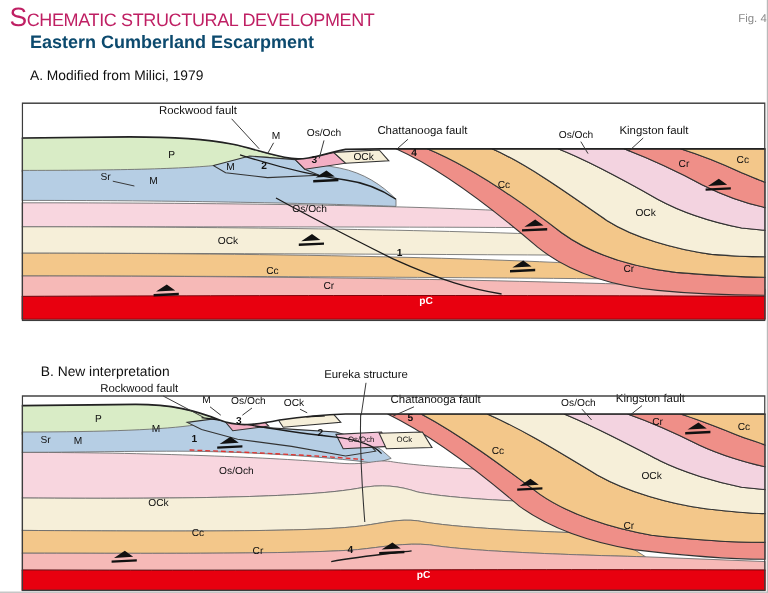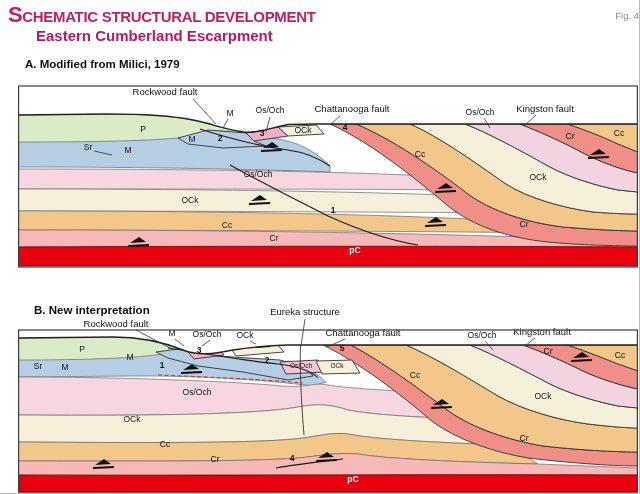--- a/index.html
+++ b/index.html
@@ -1,23 +1,23 @@
 <!DOCTYPE html>
 <html><head>
 <meta charset="utf-8">
 <style>
   html,body{margin:0;padding:0;}
   body{width:640px;height:494px;background:#ffffff;position:relative;overflow:hidden;
        font-family:"Liberation Sans",sans-serif;border-right:1px solid #b9b9b9;border-bottom:1px solid #b9b9b9;box-sizing:border-box;}
-  .title{position:absolute;left:8px;top:2px;color:#bf1f63;font-weight:bold;white-space:nowrap;}
+  .title{position:absolute;left:8px;top:2px;color:#bf1f63;font-weight:normal;white-space:nowrap;}
   .title .lead{font-size:22px;letter-spacing:-0.5px;}
   .title .rest{font-size:15px;letter-spacing:-0.3px;}
   .fig{position:absolute;right:0;top:10px;font-size:9.5px;color:#8a8a8a;}
-  .subtitle{position:absolute;left:25px;top:27px;font-size:15px;font-weight:bold;color:#be185d;margin-left:11px;}
-  .sechead{position:absolute;font-size:11.5px;font-weight:bold;color:#101010;z-index:5;}
+  .subtitle{position:absolute;left:25px;top:27px;font-size:15px;font-weight:bold;color:#0c4a6e;}
+  .sechead{position:absolute;font-size:11.5px;font-weight:normal;color:#101010;z-index:5;}
   .head-a{left:25px;top:58px;}
   .head-b{left:34px;top:304px;}
   svg{position:absolute;left:18px;}
   .svg-a{top:84px;}
   .svg-b{top:300px;}
   .srf{fill:none;stroke:#222;stroke-width:1.4px;}
   .bx{fill:none;stroke:#3c3c3c;stroke-width:1.2px;}
   .bnd{stroke:#333;stroke-width:0.9px;}
   .lyr{stroke:#6a6a6a;stroke-width:0.7px;}
   .flt{fill:none;stroke:#1c1c1c;stroke-width:1.1px;}

